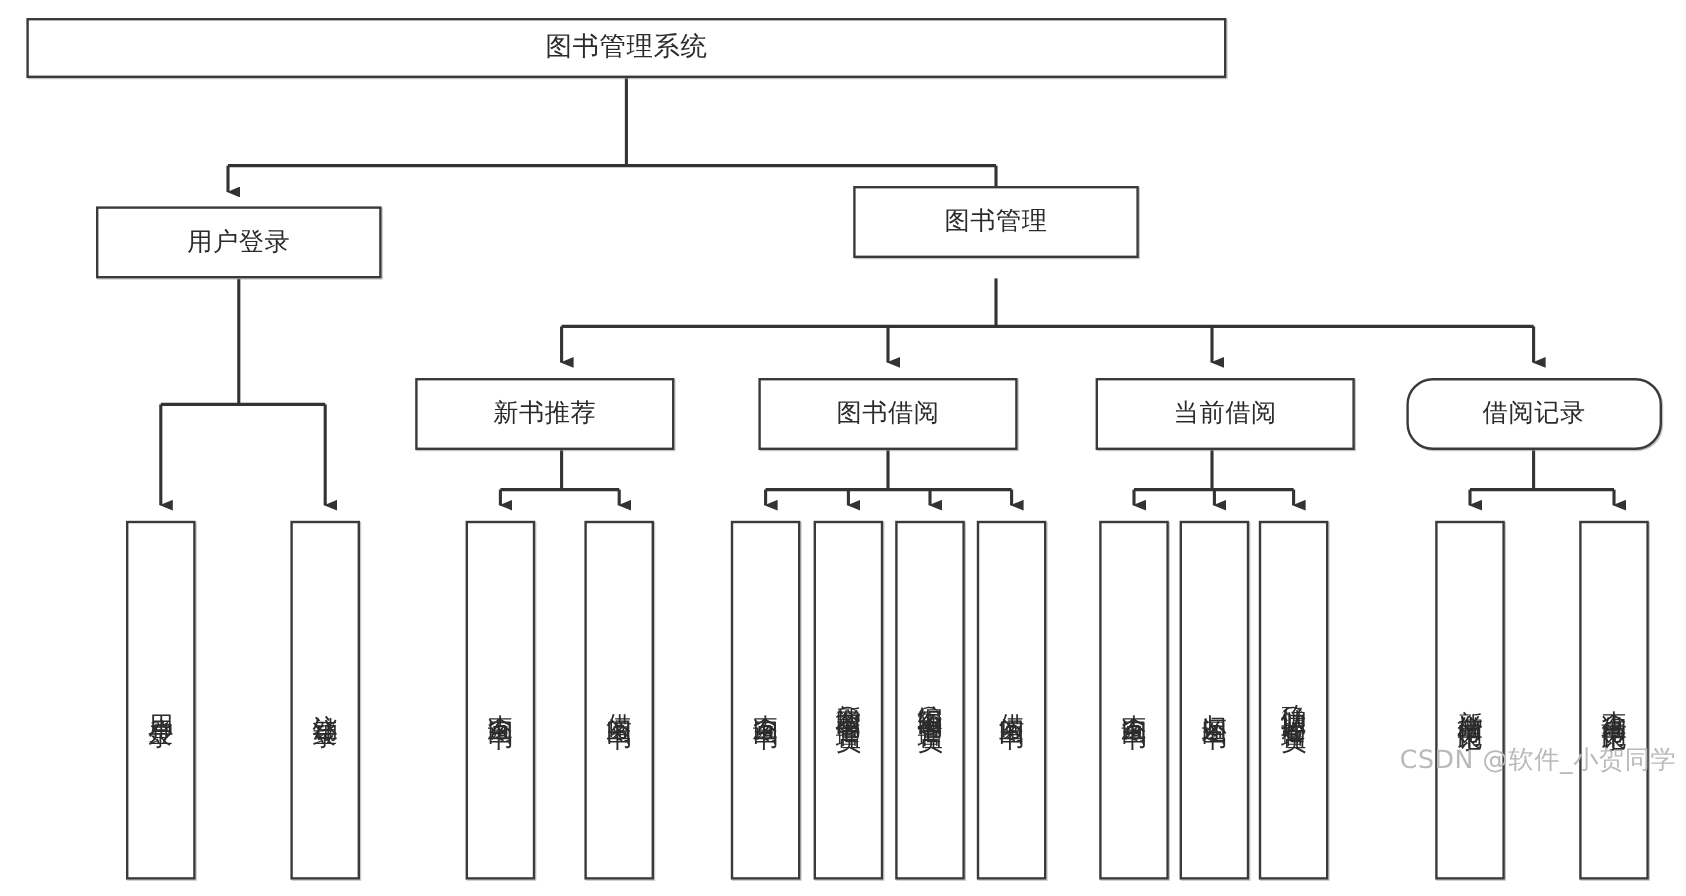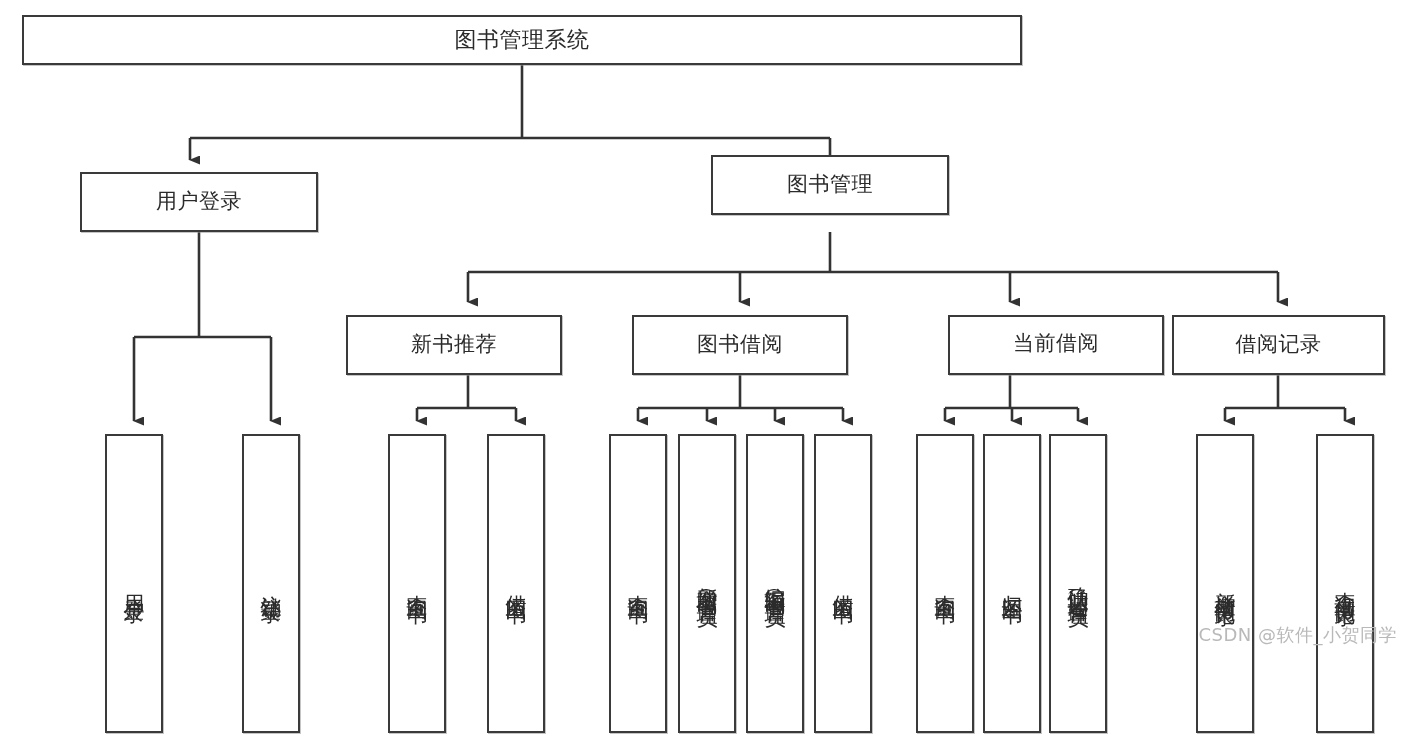--- a/index.html
+++ b/index.html
@@ -60,21 +60,21 @@
     text-orientation: upright;
     font-size: 21px;
     line-height: 1.05;
     letter-spacing: 3px;
     max-height: 100%;
   }
   .watermark {
     position: absolute;
     right: 8px;
     bottom: 4px;
-    font-size: 18px;
+    font-size: 21px;
     color: #b9b9b9;
     letter-spacing: 0.5px;
     white-space: nowrap;
   }
 </style>
 </head>
 <body>
 
 <div id="diagram-root">
 
@@ -141,25 +141,25 @@
   </div>
 
   <div class="node horizontal" style="left:346px; top:315px; width:216px; height:60px;">
     <span class="label">新书推荐</span>
   </div>
 
   <div class="node horizontal" style="left:632px; top:315px; width:216px; height:60px;">
     <span class="label">图书借阅</span>
   </div>
 
-  <div class="node horizontal" style="left:948px; top:315px; width:216px; height:60px;font-family:Liberation Mono, monospace;">
+  <div class="node horizontal" style="left:913px; top:315px; width:216px; height:60px;">
     <span class="label">当前借阅</span>
   </div>
 
-  <div class="node horizontal" style="left:1172px; top:315px; width:213px; height:60px;">
+  <div class="node horizontal" style="left:1172px; top:315px; width:213px; height:60px;border-radius:22px;">
     <span class="label">借阅记录</span>
   </div>
 
   <div class="node vertical" style="left:105px; top:434px; width:58px; height:299px;">
     <span class="label">用户登录</span>
   </div>
 
   <div class="node vertical" style="left:242px; top:434px; width:58px; height:299px;">
     <span class="label">注销登录</span>
   </div>

